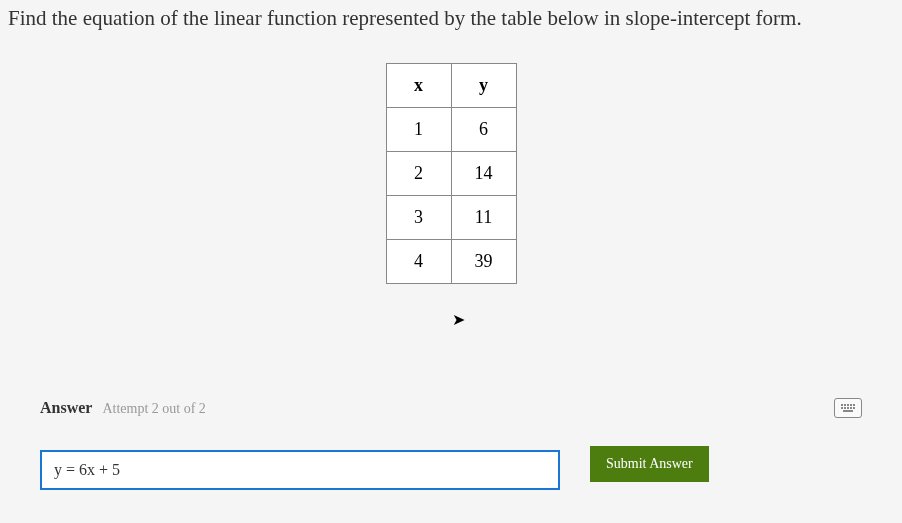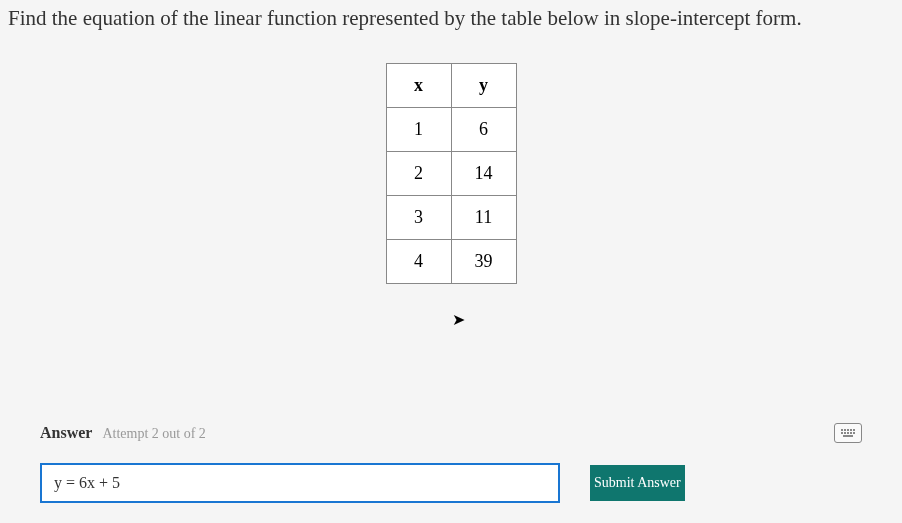--- a/index.html
+++ b/index.html
@@ -37,21 +37,21 @@
       text-align: center;
       font-size: 18px;
       font-family: Georgia, serif;
       font-weight: normal;
     }
     .data-table th {
       font-weight: bold;
     }
     .answer-section {
       position: absolute;
-      bottom: 20px;
+      bottom: 33px;
       left: 40px;
       right: 40px;
     }
     .answer-label-row {
       display: flex;
       align-items: center;
       justify-content: space-between;
       margin-bottom: 20px;
     }
     .answer-label {
@@ -88,27 +88,28 @@
     .answer-input {
       flex: 0 0 520px;
       height: 40px;
       border: 2px solid #1976d2;
       background: #fff;
       padding: 0 12px;
       font-size: 16px;
       font-family: Georgia, serif;
       color: #333;
       outline: none;
+      margin-top: 12px;
     }
     .submit-btn {
-      background: #0f766e;
+      background: #4d7c0f;
       color: #fff;
       border: none;
       height: 36px;
-      padding: 0 4px;
+      padding: 0 16px;
       font-size: 14px;
       font-family: Georgia, serif;
       cursor: pointer;
     }
     .cursor-arrow {
       position: absolute;
       left: 452px;
       top: 310px;
       font-size: 16px;
       color: #000;

